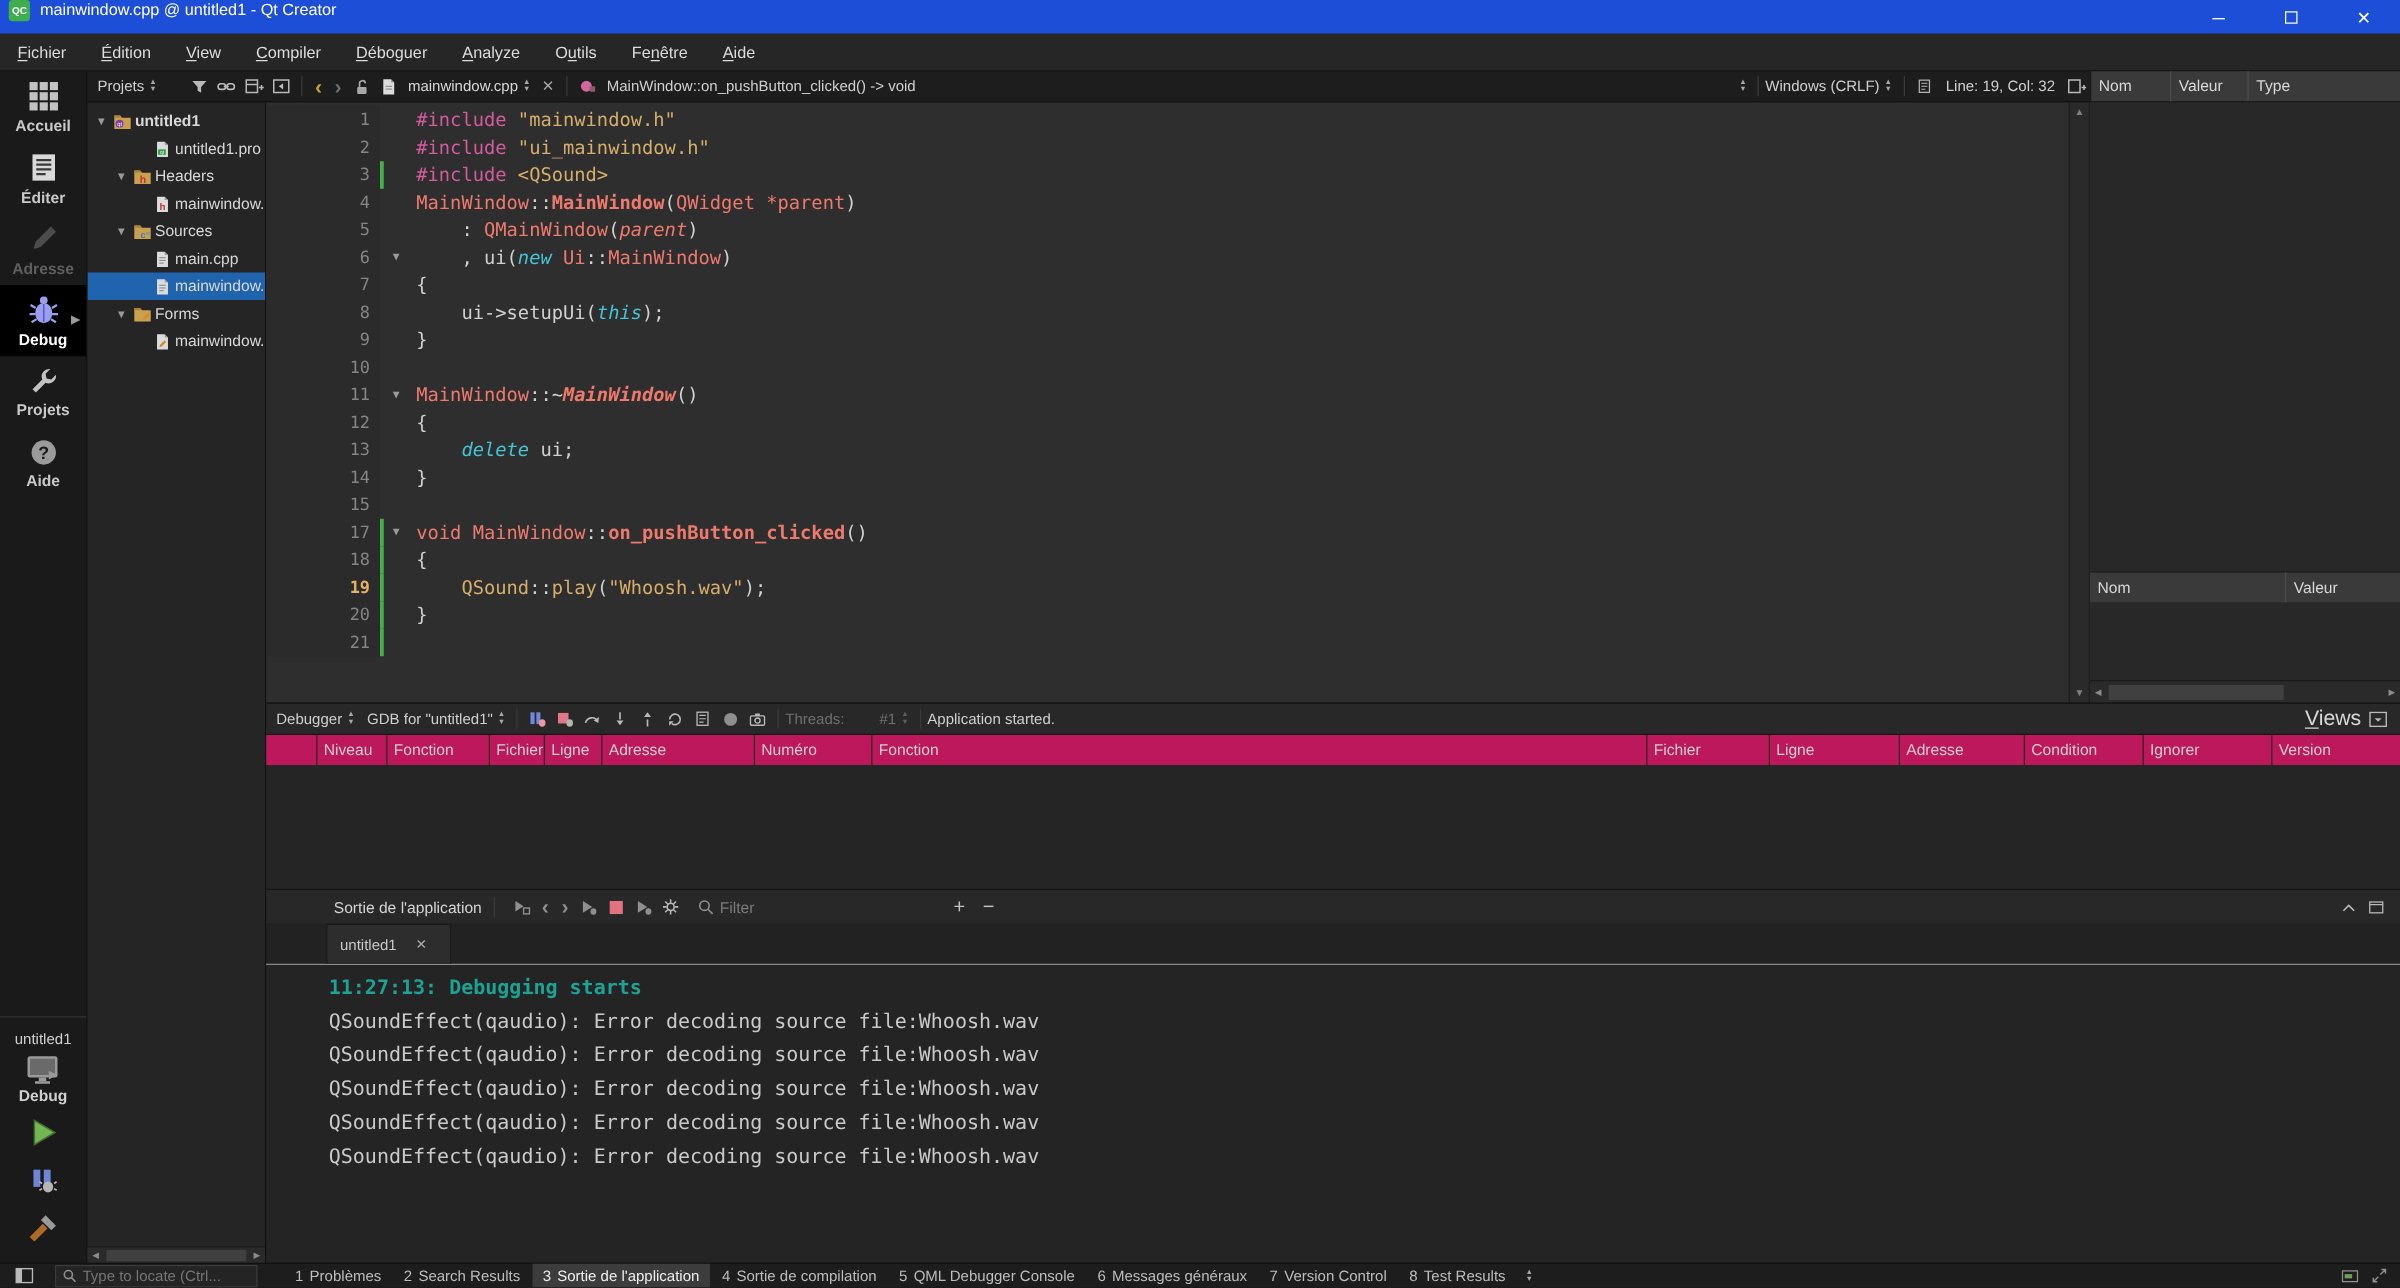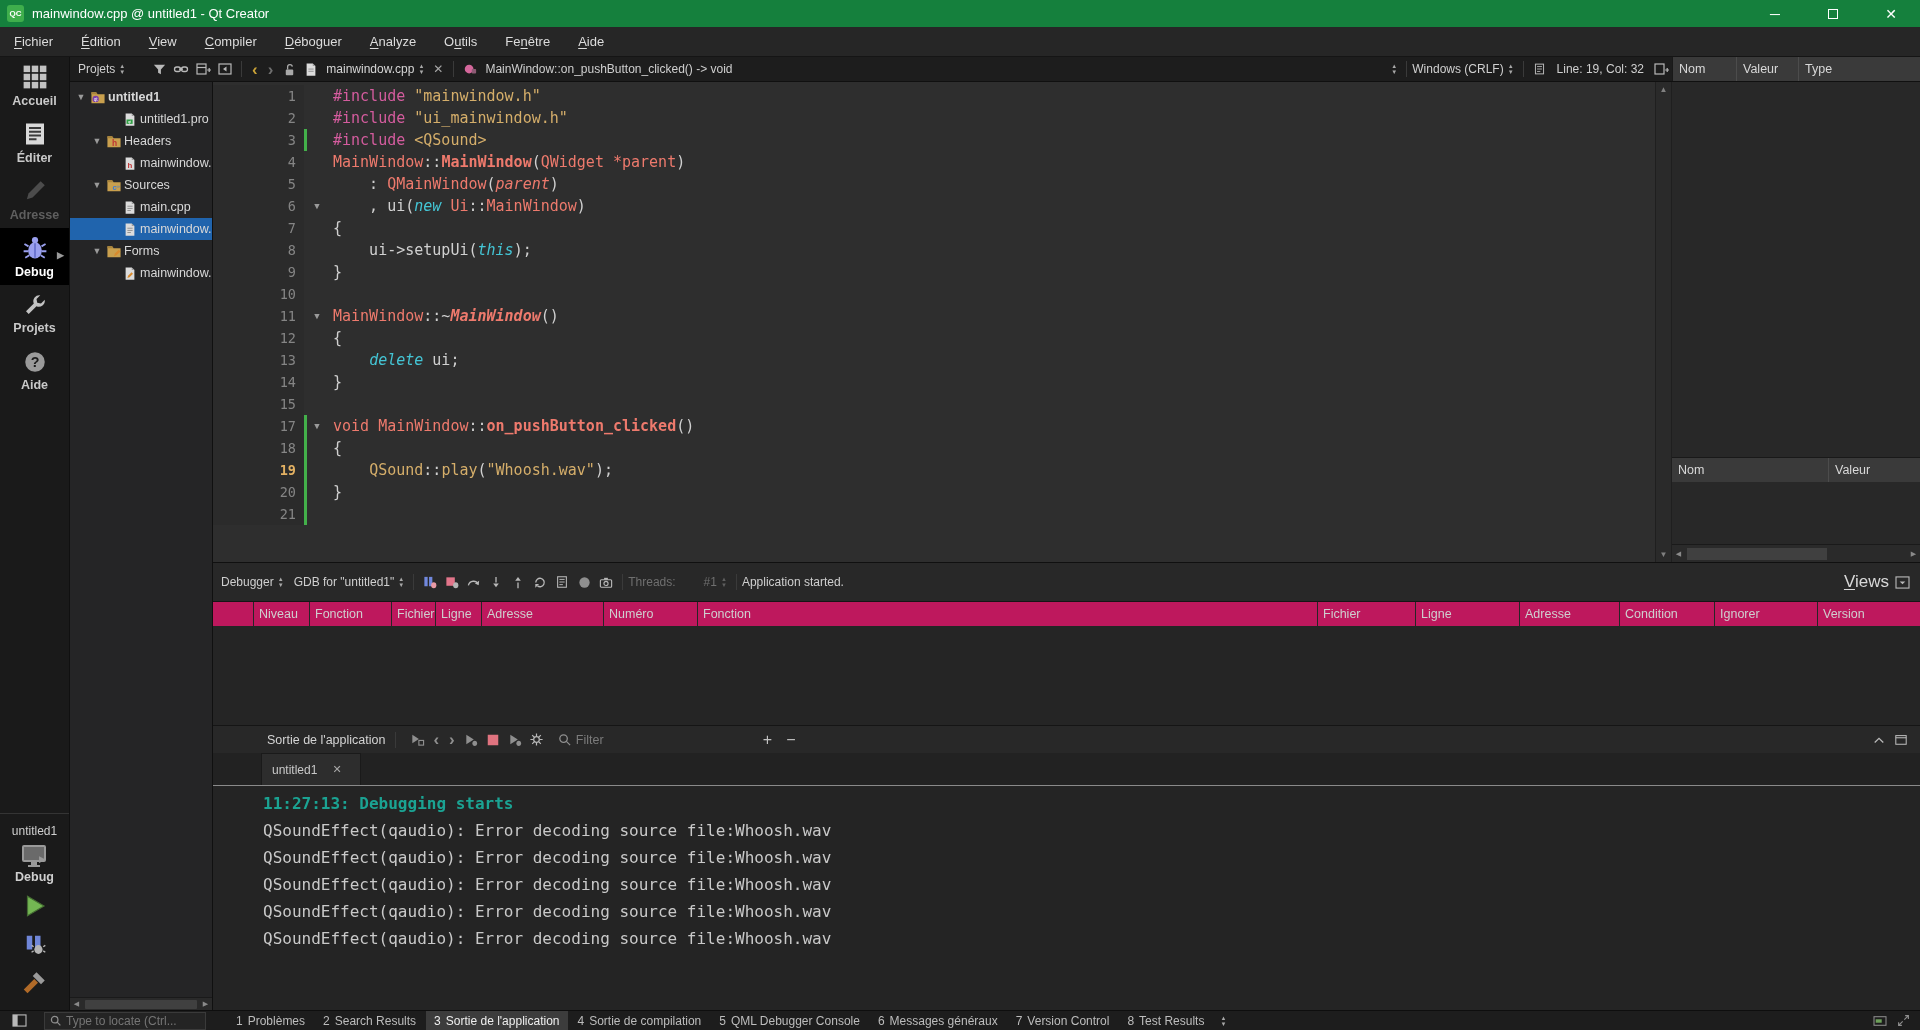--- a/index.html
+++ b/index.html
@@ -1,21 +1,21 @@
 <!DOCTYPE html>
 <html><head>
 <meta charset="utf-8">
 <style>
   * { margin:0; padding:0; box-sizing:border-box; }
   html,body { width:1920px; height:1030px; overflow:hidden; background:#1b1b1b;
               font-family:"Liberation Sans", sans-serif; color:#d0d0d0; }
   u { text-decoration:underline; text-underline-offset:2px; }
 
   
-  .titlebar { height:27px; background:#15803d; display:flex; align-items:center; color:#fff; font-size:13px; }
+  .titlebar { height:27px; background:#1d4ed8; display:flex; color:#fff; font-size:13px; }
   .qc-badge { width:17px; height:17px; margin-left:7px; background:#3fae4c; border-radius:3px;
               display:grid; place-items:center; font-size:8px; font-weight:bold; color:#fff; }
   .title-text { margin-left:8px; }
   .tb-spacer { flex:1; }
   .winbtn { width:58px; height:27px; display:grid; place-items:center; font-size:14px; color:#fff; }
   .winbtn .box { width:10px; height:10px; border:1px solid #fff; }
 
   
   .menubar { height:30px; background:#262626; display:flex; align-items:center; padding-left:14px; gap:28px;
              font-size:13px; color:#dcdcdc; border-bottom:1px solid #151515; }
@@ -94,21 +94,21 @@
 
   
   .right-panel { width:248px; background:#242424; display:flex; flex-direction:column; }
   .locals-body { height:375px; background:#282828; }
   .watch-header { height:25px; display:flex; background:#3a3a3a; border-top:1px solid #191919; font-size:12.5px; color:#d8d8d8; }
   .watch-body { height:62px; background:#282828; }
   .hscroll { height:18px; background:#2a2a2a; border-top:1px solid #1a1a1a; display:flex; align-items:center; }
   .hscroll .thumb { width:140px; height:12px; background:#404040; margin-left:2px; }
 
   
-  .debug-toolbar { height:40px; background:#282828; border-top:1px solid #101010; border-bottom:1px solid #151515;
+  .debug-toolbar { height:26px; background:#282828; border-top:1px solid #101010; border-bottom:1px solid #151515;
                    display:flex; align-items:center; padding:0 10px 0 8px; font-size:12px; color:#cfcfcf; }
   .dim { color:#6f6f6f; }
   .views-btn { margin-left:auto; display:flex; align-items:center; gap:6px; font-size:17px; color:#d8d8d8; }
 
   
   .stack-header { height:24px; background:#be185d; display:flex; font-size:12.5px; color:#cfcfcf; }
   .sh-cell { border-right:1px solid #262626; display:flex; align-items:center; padding-left:5px; height:100%; overflow:hidden; white-space:nowrap; flex:none; }
   .stack-body { height:100px; background:#252525; border-bottom:1px solid #151515; }
 
   

